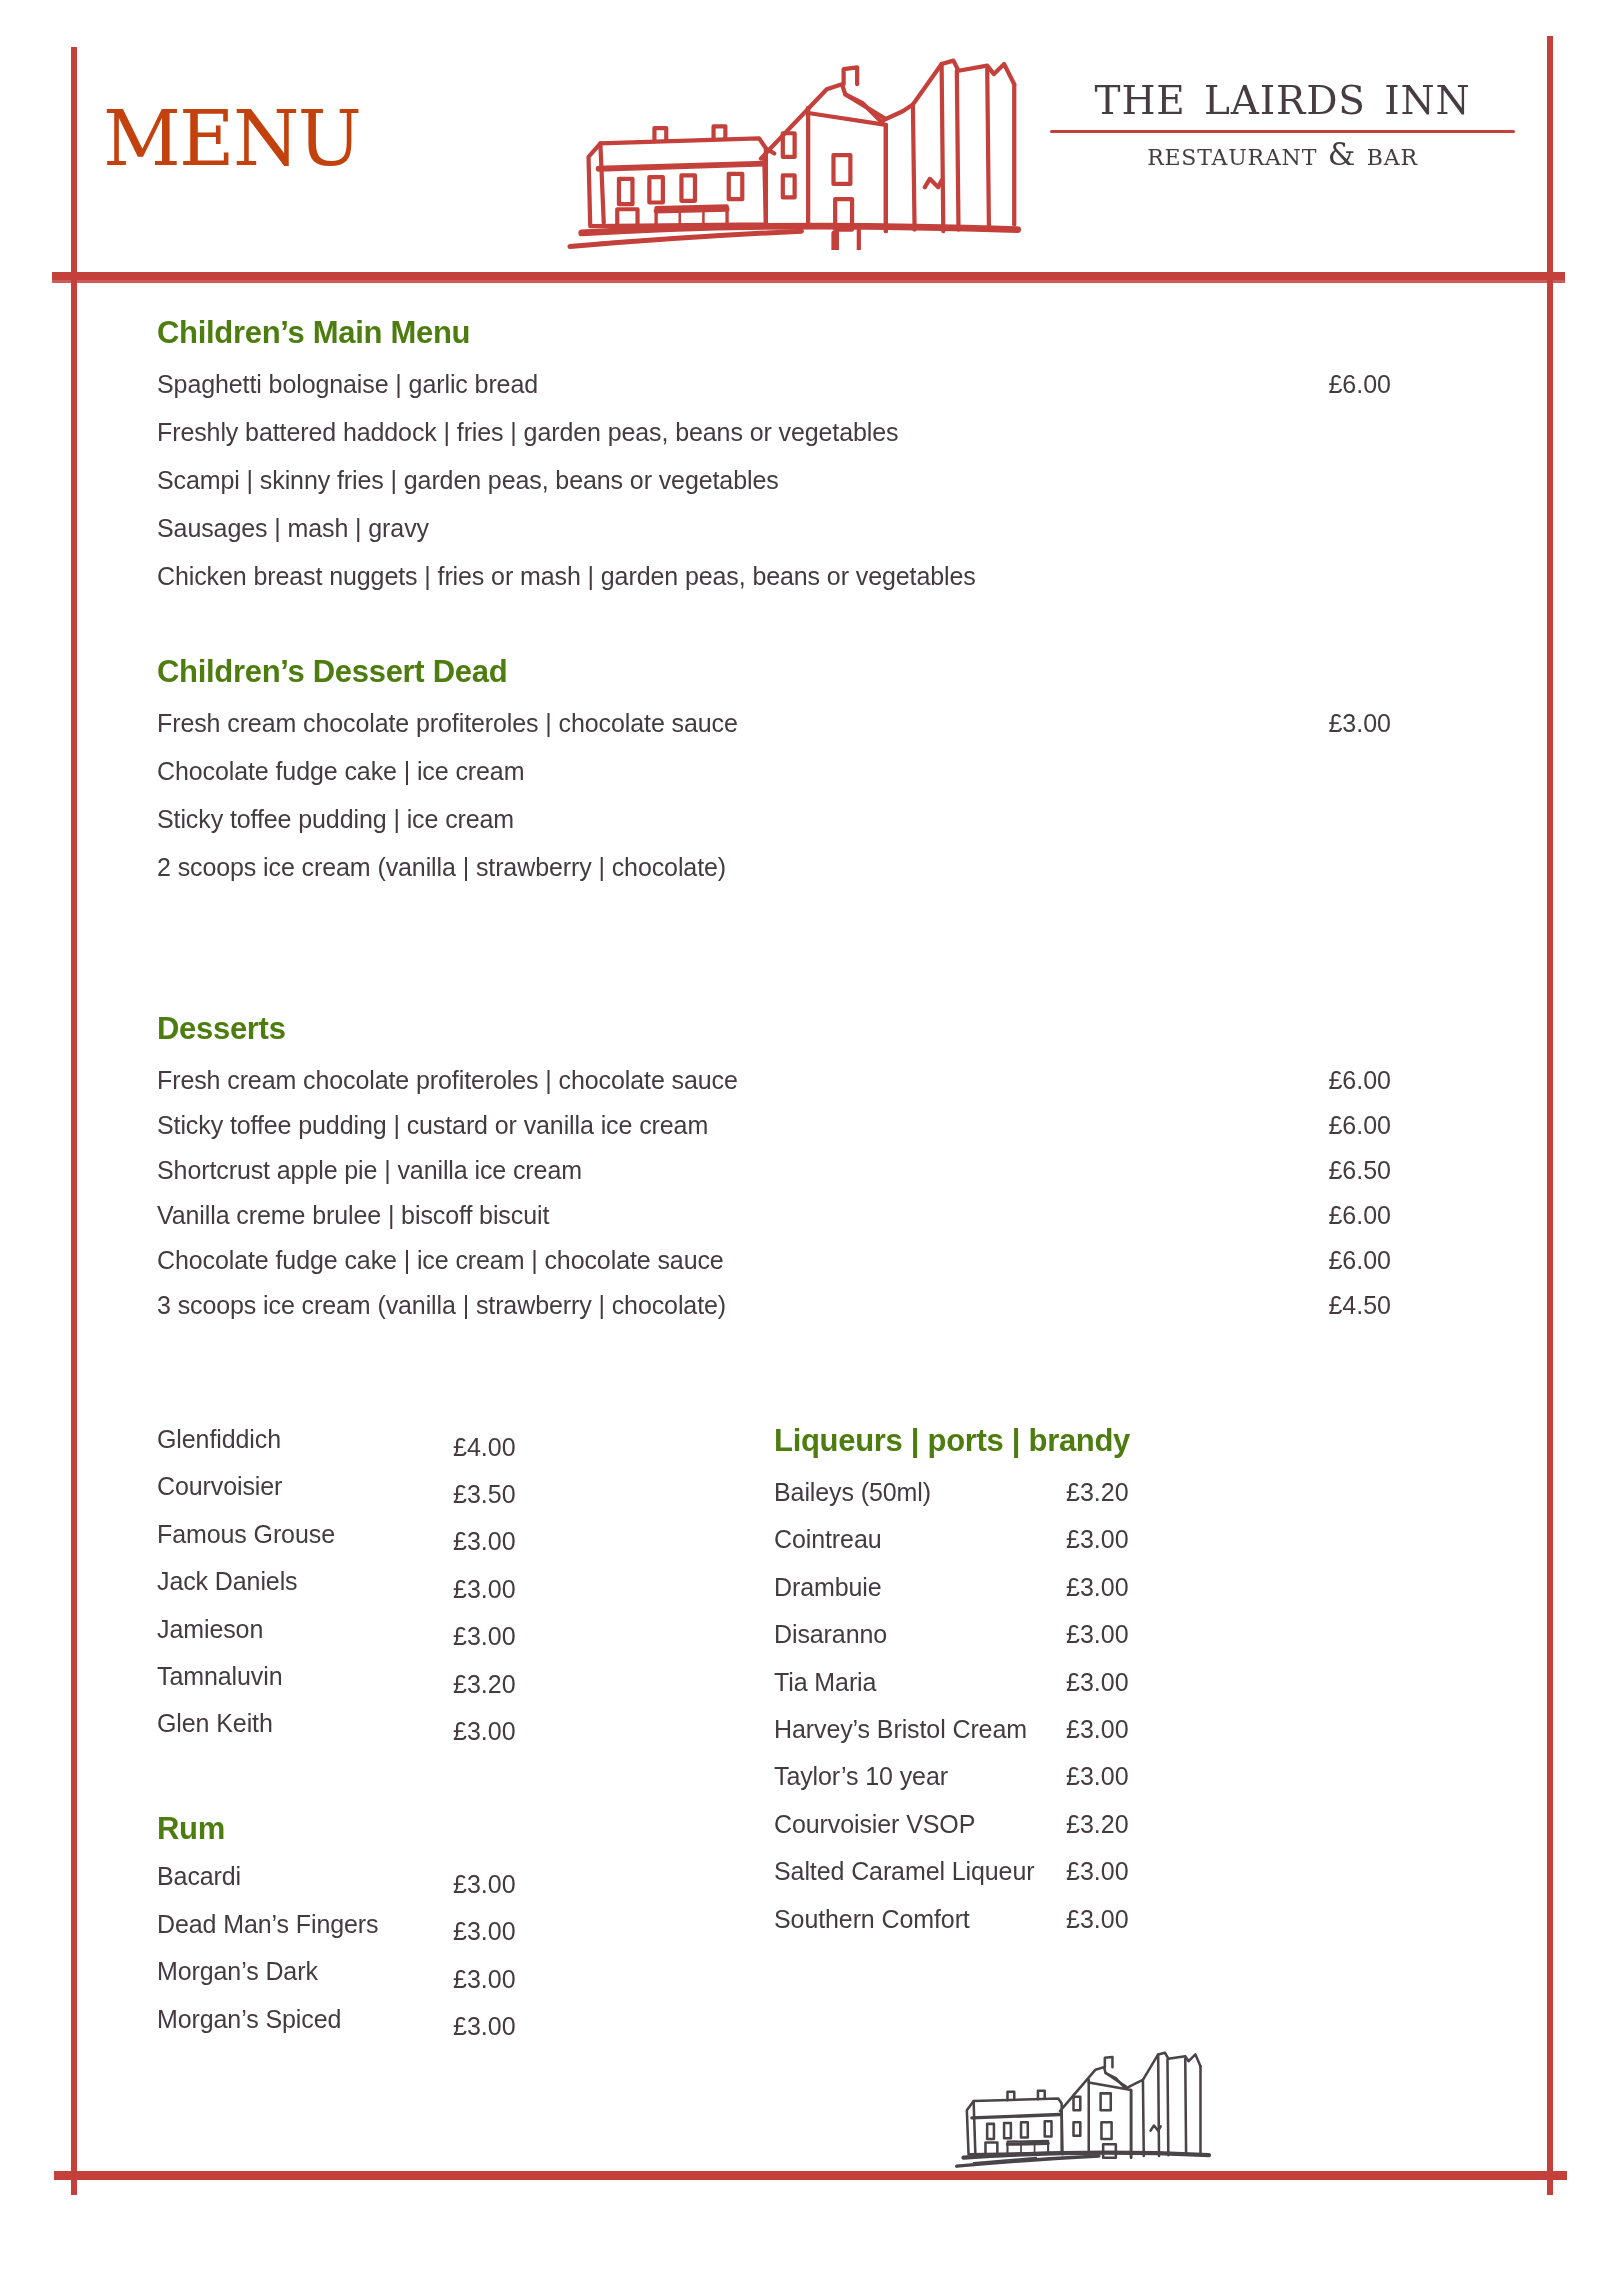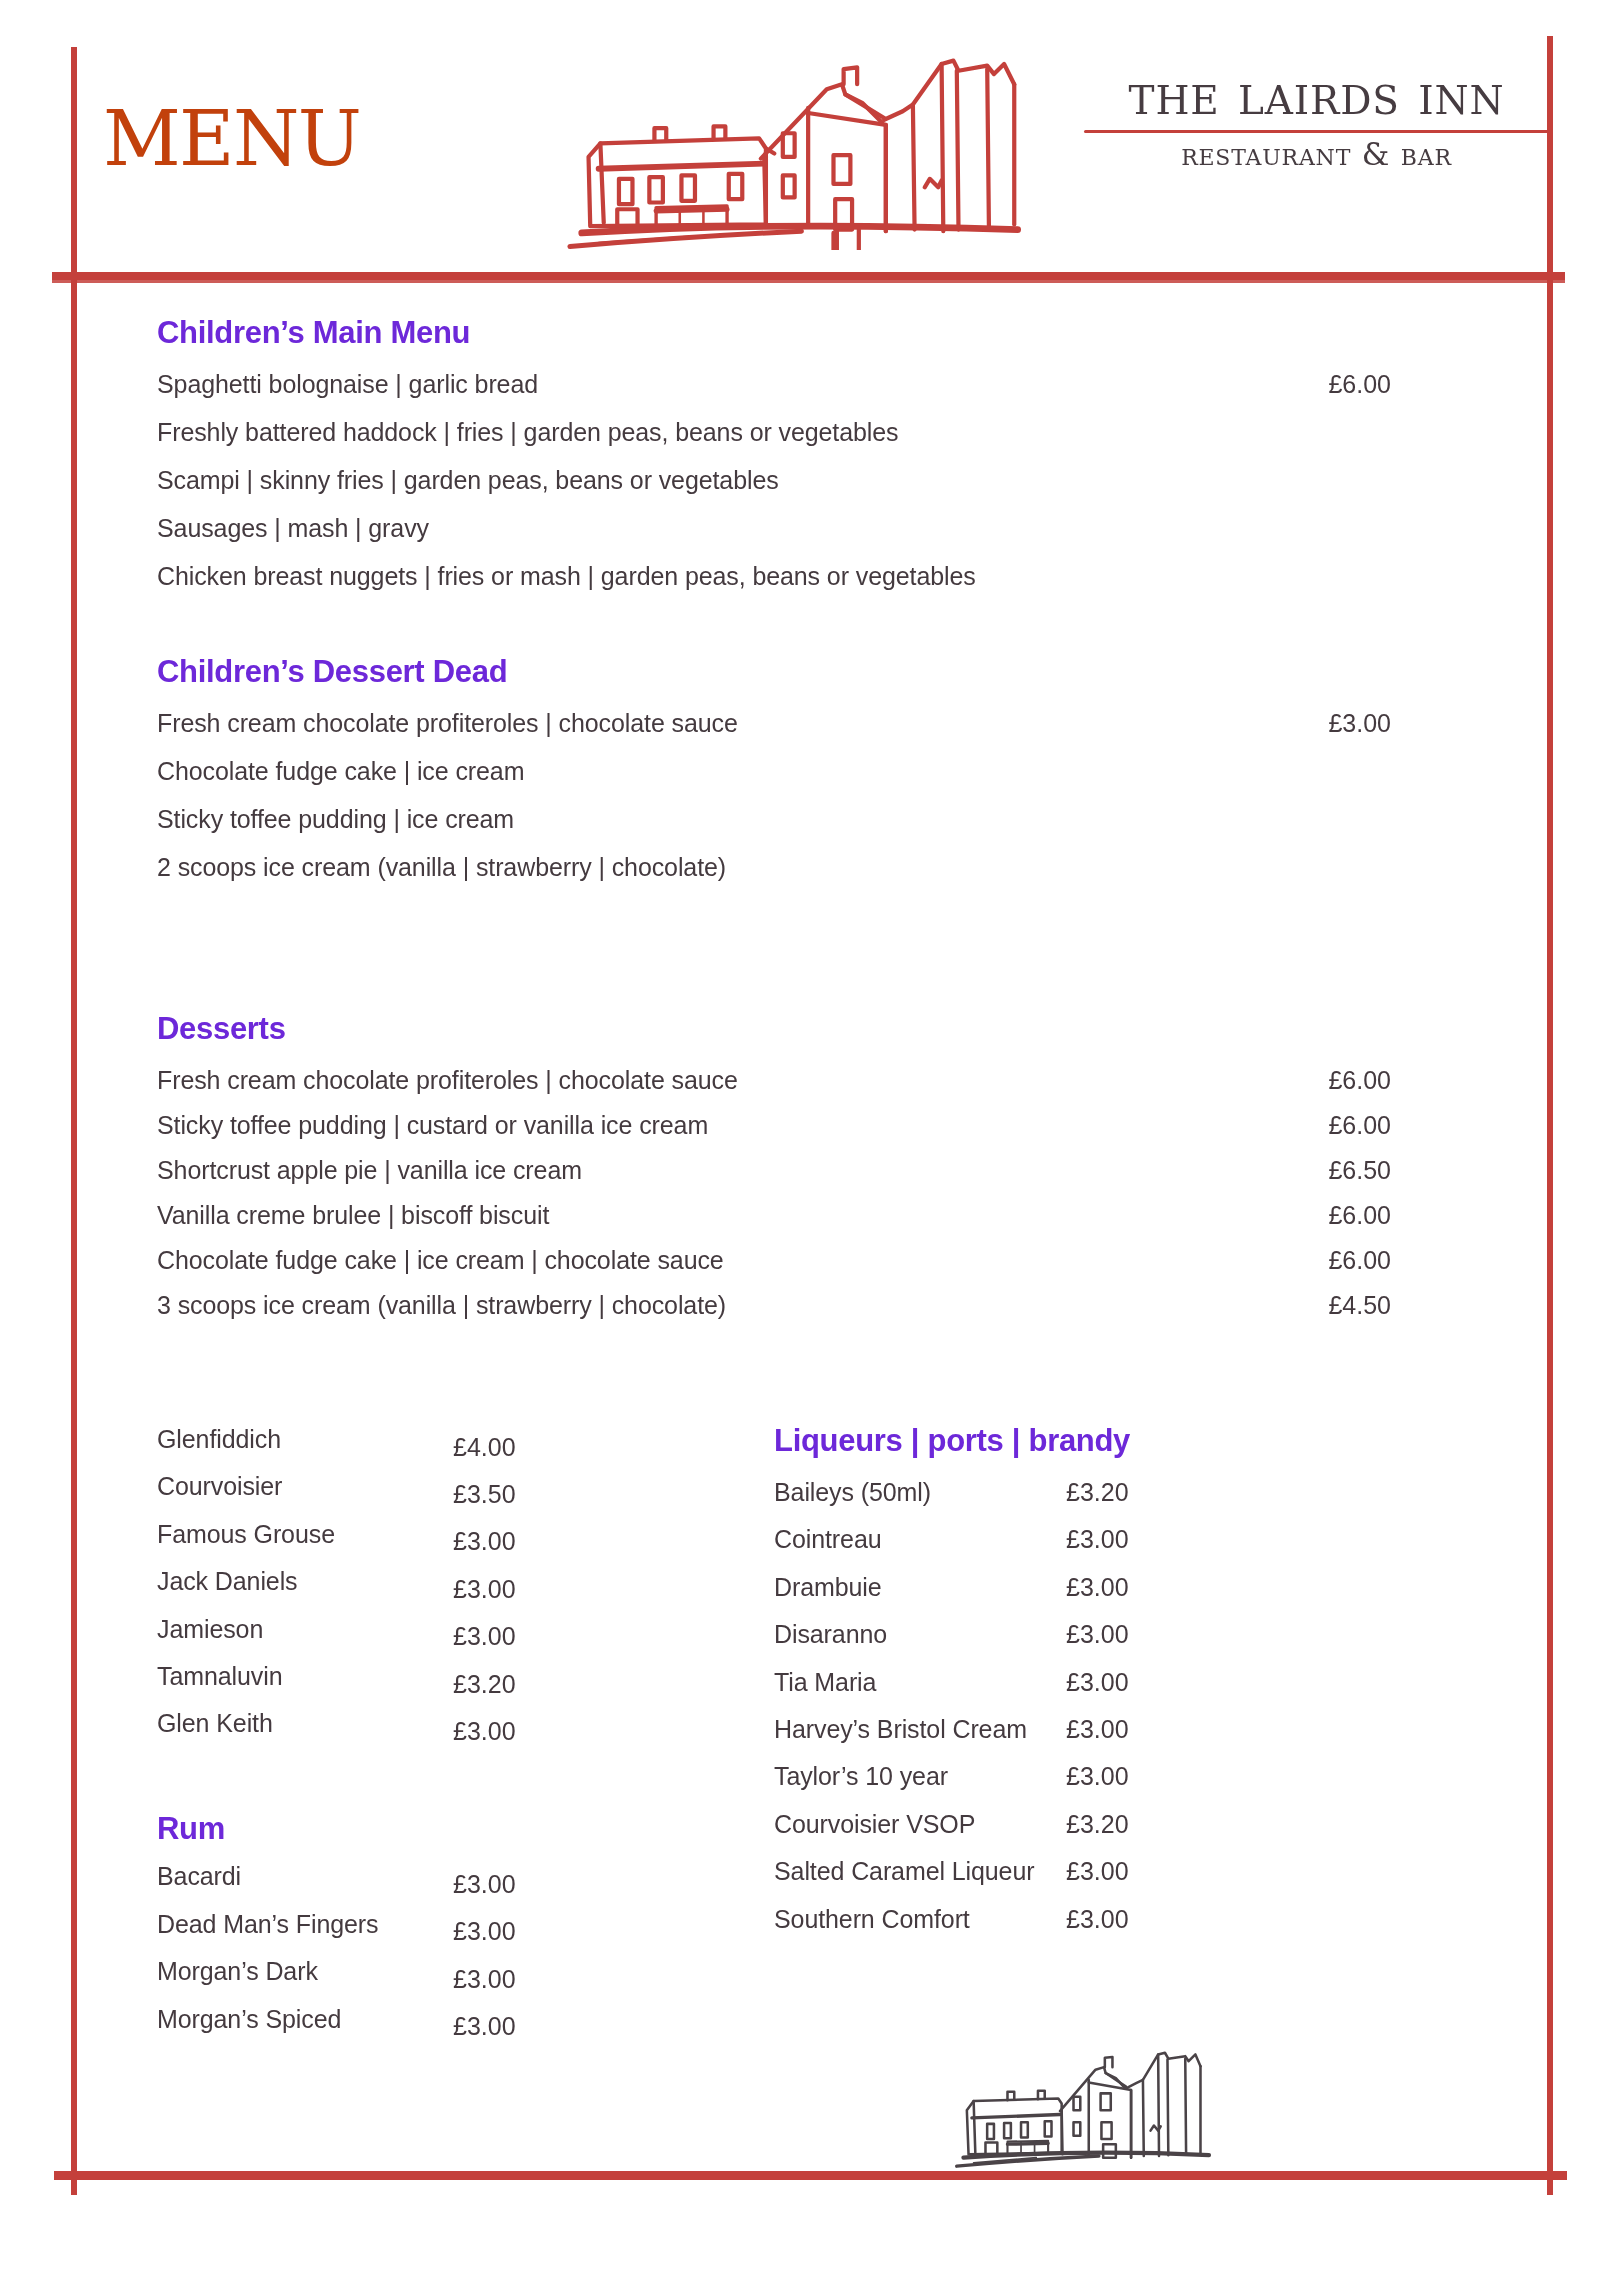--- a/index.html
+++ b/index.html
@@ -81,21 +81,21 @@
     position: absolute;
     left: 548px;
     top: 30px;
     width: 473px;
     height: 220px;
   }
   .header-sketch svg { width: 100%; height: 100%; display: block; }
 
   .brand {
     position: absolute;
-    left: 1072px;
+    left: 1038px;
     top: 66px;
     width: 489px;
     text-align: center;
   }
   .brand-name {
     font-family: "DejaVu Serif", serif;
     font-size: 56px;
     line-height: 1.02;
     color: #463c41;
     letter-spacing: 0.8px;
@@ -128,21 +128,21 @@
     width: 1234px;
   }
 
   .section { margin-bottom: 0; }
 
   .section-title {
     font-family: "Liberation Sans", sans-serif;
     font-weight: bold;
     font-size: 31px;
     letter-spacing: -0.3px;
-    color: #6d28d9;
+    color: #4d7c0f;
     margin: 0 0 17px 0;
   }
 
   .rows { width: 100%; }
 
   .row {
     display: flex;
     align-items: center;
     justify-content: space-between;
     margin-bottom: 12px;

